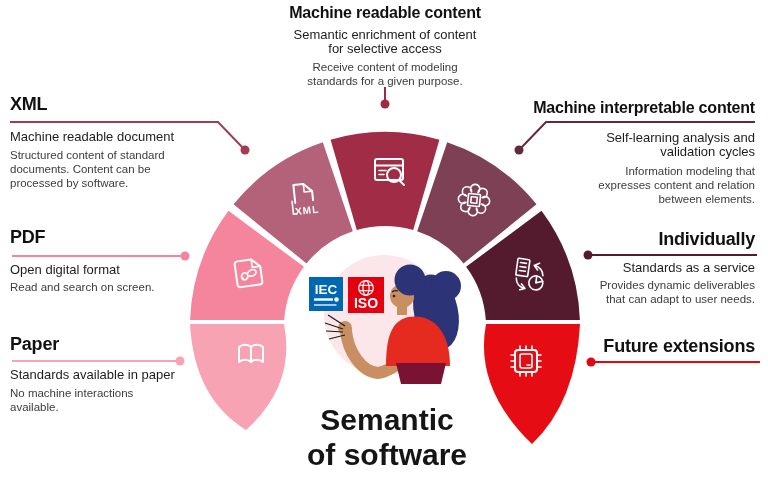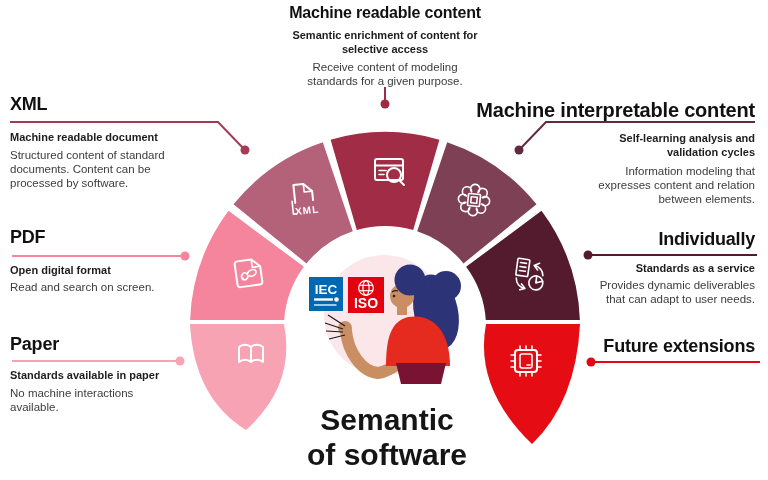--- a/index.html
+++ b/index.html
@@ -1,21 +1,21 @@
 <!DOCTYPE html>
 <html><head>
 <meta charset="utf-8">
 <style>
   html,body{margin:0;padding:0;background:#fff;}
   .stage{position:relative;width:768px;height:480px;background:#ffffff;overflow:hidden;
          font-family:"Liberation Sans",sans-serif;color:#1a1a1a;}
   .t{position:absolute;}
   .title{font-weight:bold;font-size:18px;color:#111;letter-spacing:-0.2px;}
-  .title.long{font-size:20px;}
-  .sub{font-weight:bold;font-size:11px;line-height:14px;color:#1d1d1d;}
+  .title.long{font-size:16px;}
+  .sub{font-weight:normal;font-size:13px;line-height:14px;color:#1d1d1d;}
   .body{font-size:11.5px;line-height:14px;color:#3c3c3c;}
   .right{text-align:right;}
   .center{text-align:center;}
   .main-title{font-size:30px;line-height:35px;font-weight:bold;color:#151515;text-align:center;}
   svg.layer{position:absolute;left:0;top:0;}
   .icn{stroke:#fff;stroke-width:2;fill:none;stroke-linecap:round;stroke-linejoin:round;}
   .icn-thin{stroke:#fff;stroke-width:1.6;fill:none;stroke-linecap:round;stroke-linejoin:round;}
   .icntext{fill:#fff;font-weight:bold;font-size:10px;letter-spacing:1px;
            font-family:"Liberation Sans",sans-serif;}
   .logotext{fill:#fff;font-weight:bold;font-family:"Liberation Sans",sans-serif;}

